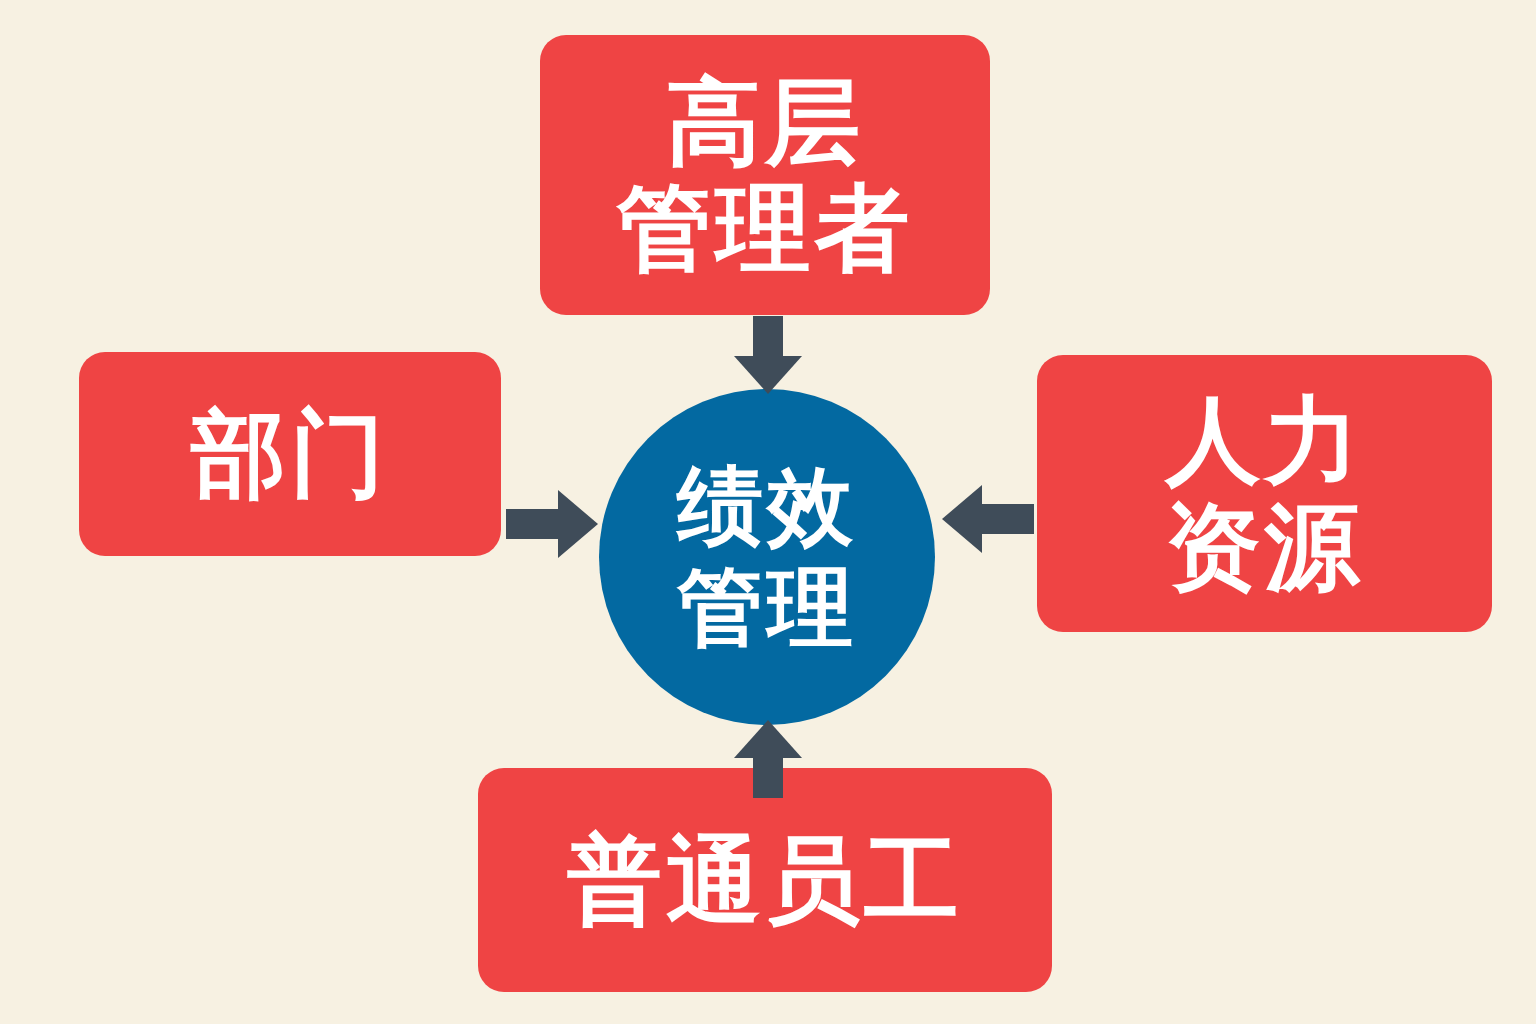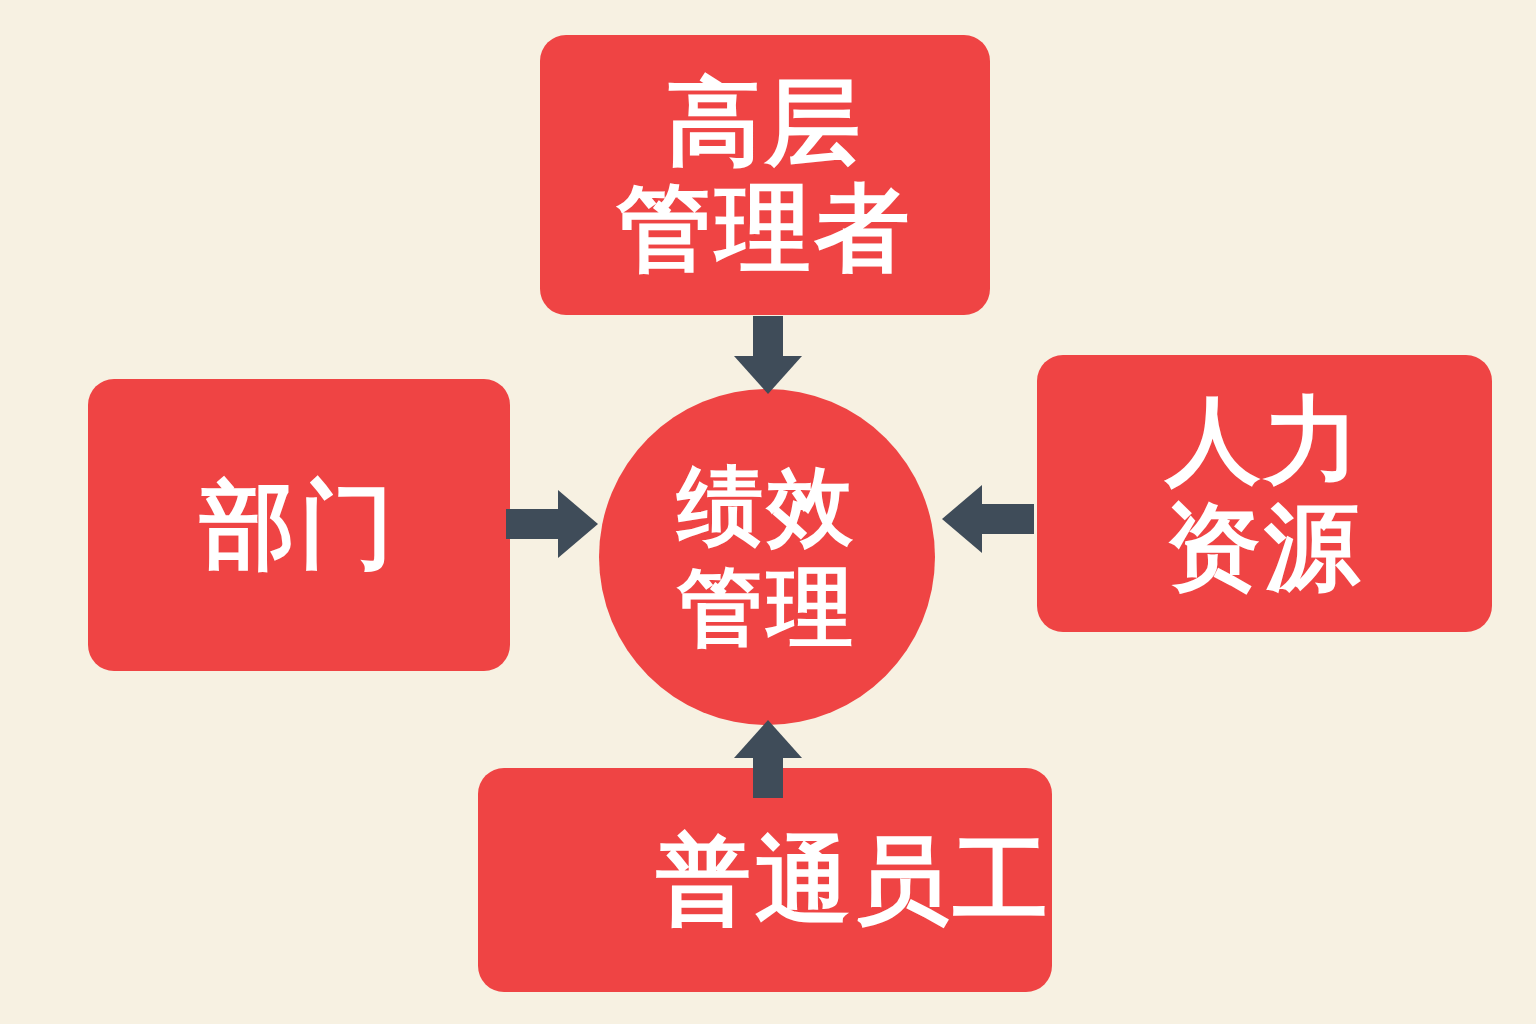--- a/index.html
+++ b/index.html
@@ -28,32 +28,32 @@
     color: #ffffff;
     font-weight: 700;
   }
   .node .line {
     display: block;
     font-size: 95px;
     line-height: 1.12;
     letter-spacing: 4px;
   }
   .node-top    { left: 540px; top: 35px;  width: 450px; height: 280px; }
-  .node-left   { left: 88px;  top: 352px; width: 422px; height: 292px; margin-top: 27px; }
+  .node-left   { left: 79px;  top: 352px; width: 422px; height: 204px; }
   .node-right  { left: 1037px;top: 355px; width: 455px; height: 277px; }
-  .node-bottom { left: 478px; top: 768px; width: 574px; height: 224px; align-items: flex-end; }
+  .node-bottom { left: 478px; top: 768px; width: 574px; height: 224px; }
 
   .center-circle {
     position: absolute;
     left: 599px;
     top: 389px;
     width: 336px;
     height: 336px;
     border-radius: 50%;
-    background: #ef4444;
+    background: #0369a1;
     display: flex;
     flex-direction: column;
     align-items: center;
     justify-content: center;
     text-align: left;
     color: #ffffff;
     font-weight: 700;
   }
   .center-circle .line {
     display: block;

